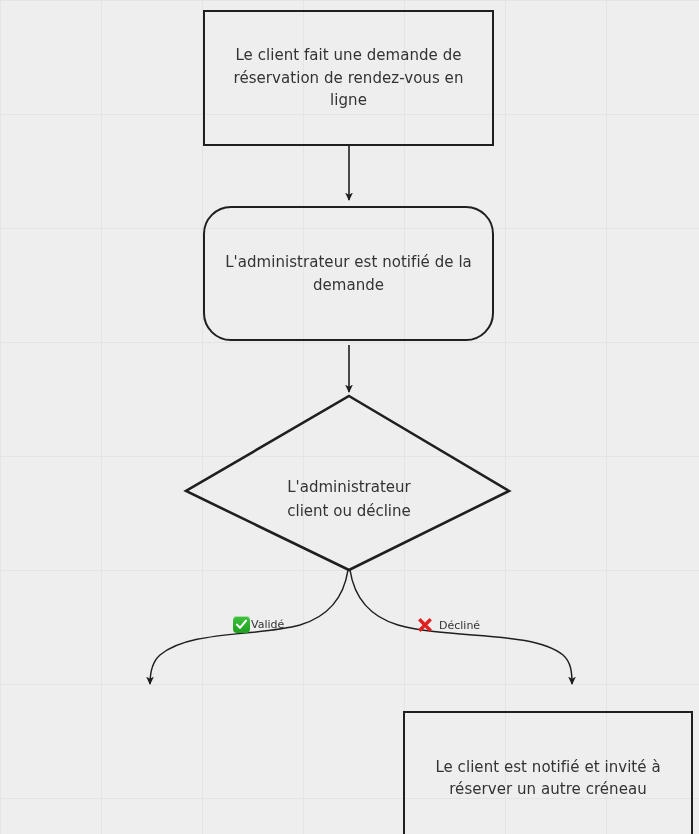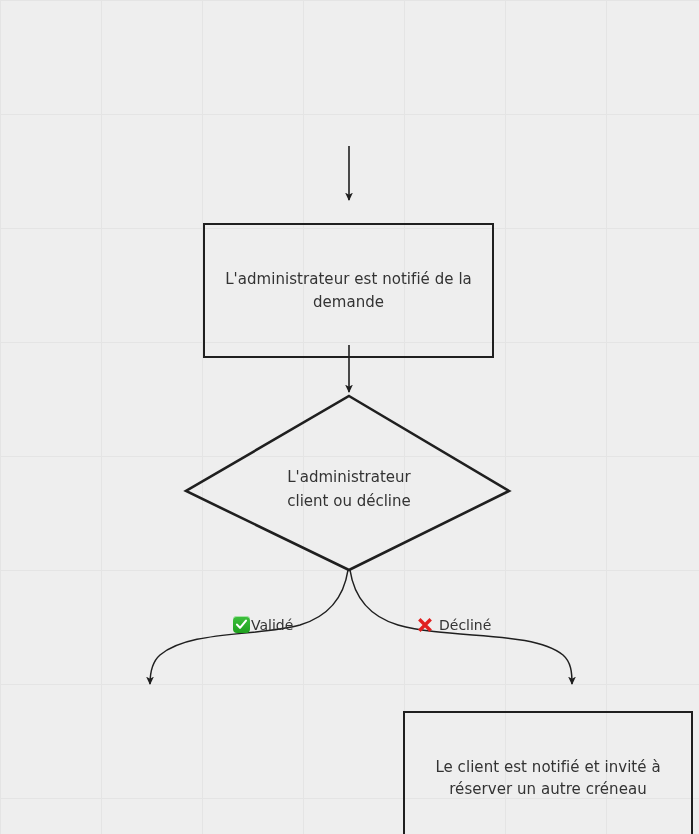--- a/index.html
+++ b/index.html
@@ -59,21 +59,21 @@
   .edge-label {
     position: absolute;
     display: flex;
     align-items: center;
     color: #333333;
     font-size: 14px;
     white-space: nowrap;
   }
   .edge-label .lbl-text {
     color: #333333;
-    font-size: 14px;
+    font-size: 11px;
   }
   .icon-check {
     position: relative;
     display: inline-block;
     width: 17px;
     height: 17px;
     border-radius: 4px;
     background: linear-gradient(#3ec13e, #1ea01e);
     box-shadow: inset 0 1px 0 rgba(255,255,255,0.55);
     margin-right: 1px;
@@ -115,26 +115,29 @@
 
     <g>
       <path d="M350,570 C354,596 368,616 398,625 C452,640 532,630 563,655 C571,662 572,672 572,684" fill="none" stroke="#1f1f1f" stroke-width="1.5" marker-end="url(#arrowhead)"></path>
     </g>
 
     <g>
       <polygon points="349,396 509,491 349,570 186,491" fill="none" stroke="#1f1f1f" stroke-width="2.6" stroke-linejoin="miter"></polygon>
     </g>
   </svg>
 
+  <div class="node-box" style="left:203px; top:10px; width:291px; height:136px;">
+    <span class="node-text">Le client fait une demande de réservation de rendez-vous en ligne</span>
+  </div>
 
-  <div class="node-box" style="left:203px; top:223px; width:291px; height:135px;">
+  <div class="node-box" style="left:203px; top:206px; width:291px; height:135px;border-radius:28px;">
     <span class="node-text">L'administrateur est notifié de la demande</span>
   </div>
 
-  <div class="diamond-label" style="left:249px; top:465px; width:200px;">
+  <div class="diamond-label" style="left:249px; top:475px; width:200px;">
     <div>L'administrateur</div>
     <div>client ou décline</div>
   </div>
 
   <div class="edge-label" style="left:233px; top:616px;">
     <span class="icon-check">
       <svg width="15" height="15" viewBox="0 0 15 15">
         <path d="M3,7.6 L6,10.8 L12,3.6" fill="none" stroke="#ffffff" stroke-width="2.1" stroke-linecap="round" stroke-linejoin="round"></path>
       </svg>
     </span>

